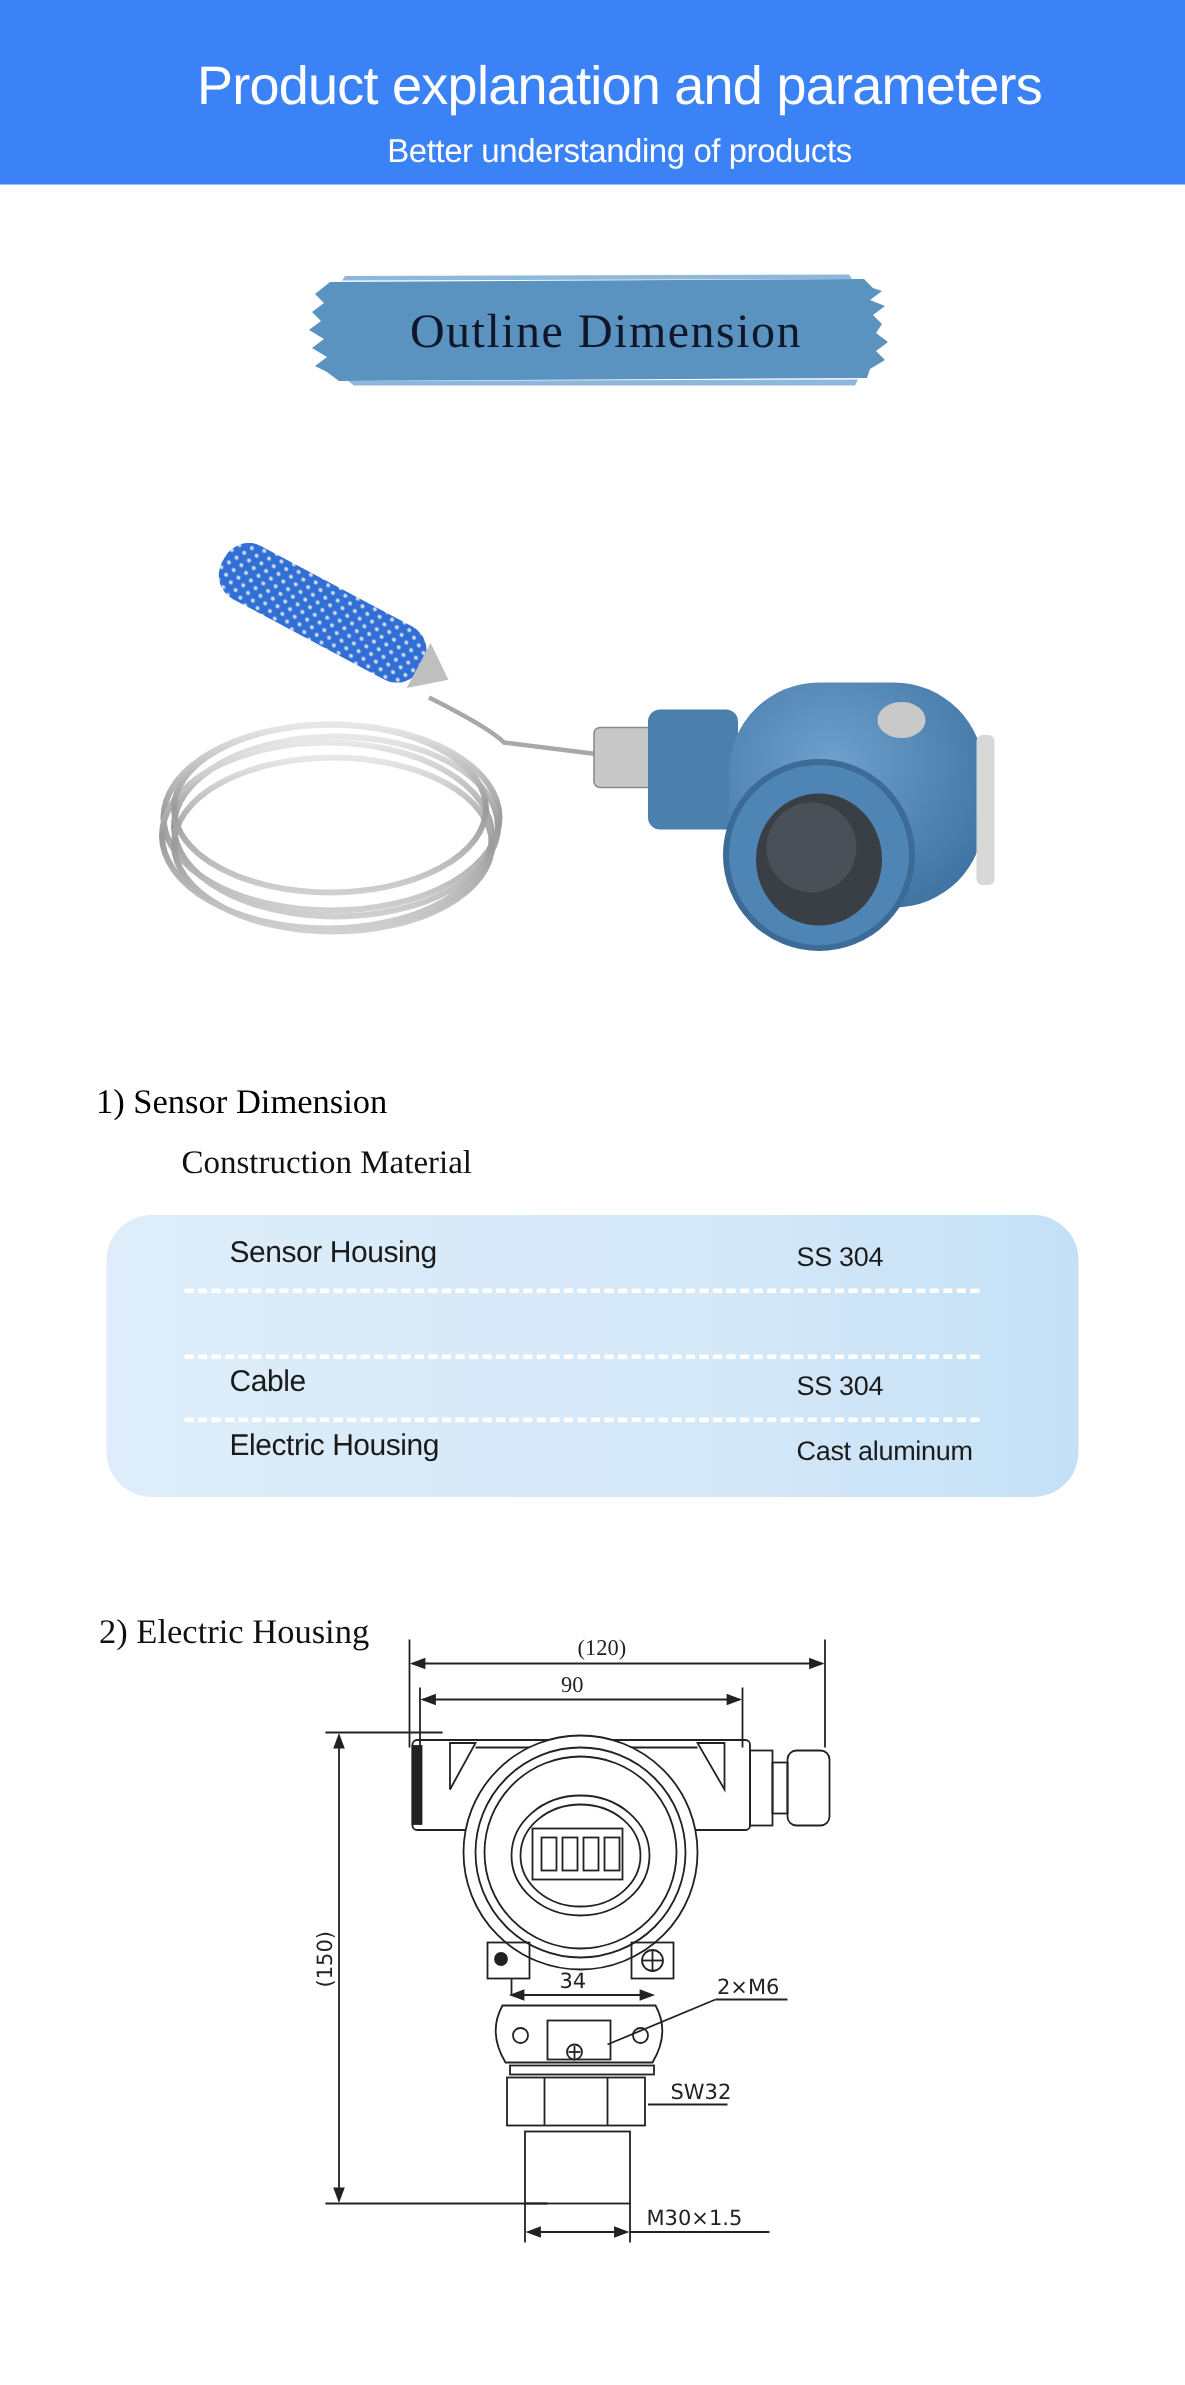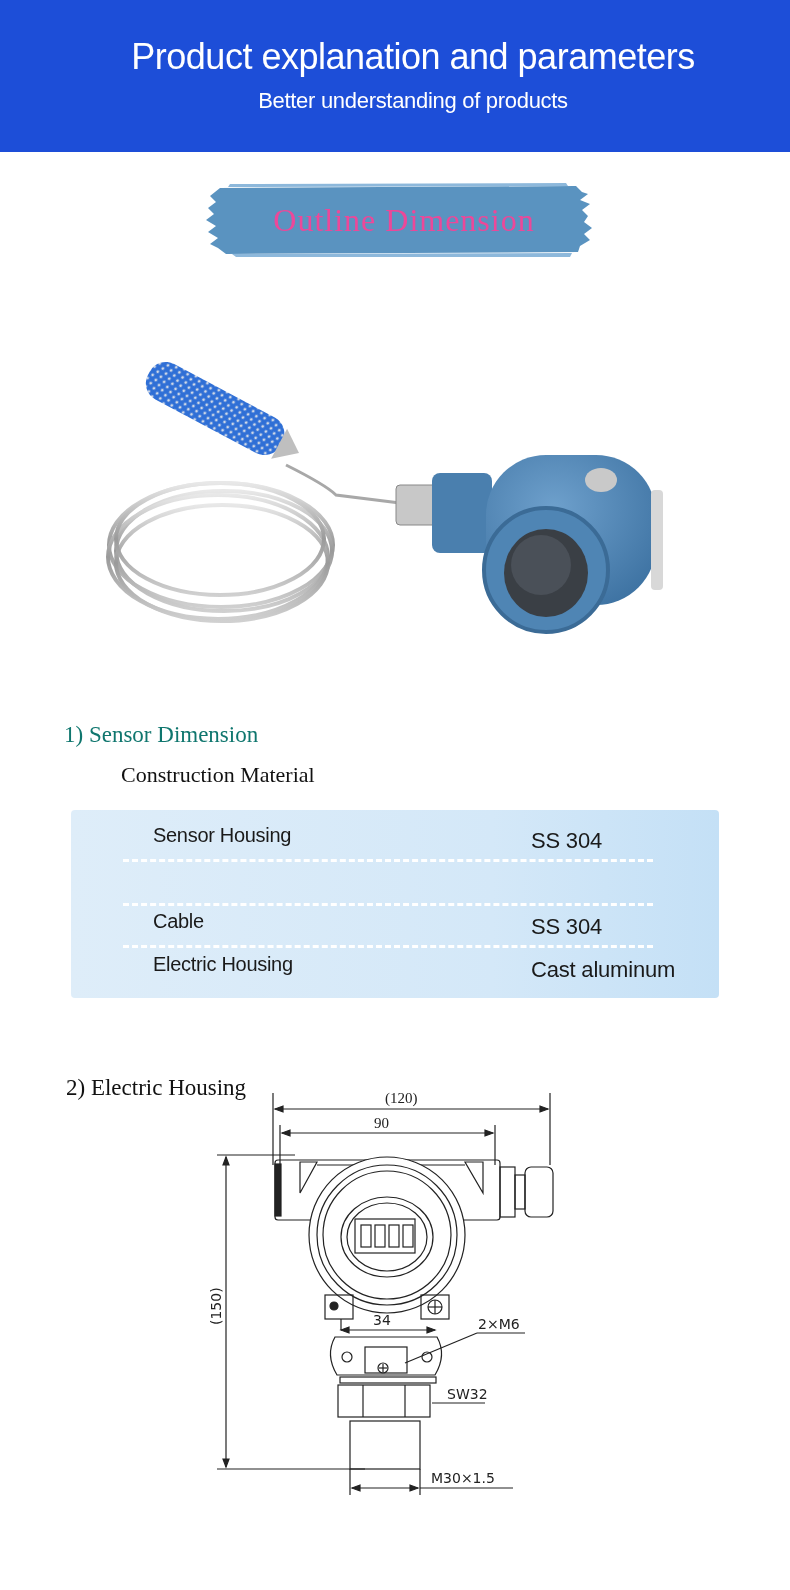--- a/index.html
+++ b/index.html
@@ -1,33 +1,33 @@
 <!DOCTYPE html>
 <html><head>
 <meta charset="utf-8">
 <style>
   html, body { margin: 0; padding: 0; background: #ffffff; }
   body { width: 790px; height: 1590px; position: relative; overflow: hidden; font-family: "Liberation Sans", sans-serif; }
-  .hero { position: absolute; left: 0; top: 0; width: 790px; height: 152px; background: #1d4ed8; }
+  .hero { position: absolute; left: 0; top: 0; width: 790px; height: 123px; background: #3b82f6; }
   .hero-title { position: absolute; left: 0; width: 100%; top: 36px; text-align: center; color: #ffffff; font-size: 36px; letter-spacing: -0.5px; font-family: "Liberation Sans", sans-serif; padding-left: 36px; box-sizing: border-box; }
   .hero-sub { position: absolute; left: 0; width: 100%; top: 88px; text-align: center; color: #ffffff; font-size: 22px; letter-spacing: -0.3px; padding-left: 36px; box-sizing: border-box; }
 
   .banner { position: absolute; left: 206px; top: 182px; width: 388px; height: 76px; }
   .banner svg { position: absolute; left: 0; top: 0; }
-  .banner-text { position: absolute; left: 0; top: 0; width: 100%; height: 76px; line-height: 76px; text-align: center; color: #ec4899; font-family: "Liberation Serif", serif; font-size: 32px; letter-spacing: 1px; padding-left: 8px; box-sizing: border-box; }
+  .banner-text { position: absolute; left: 0; top: 0; width: 100%; height: 76px; line-height: 76px; text-align: center; color: #0f172a; font-family: "Liberation Serif", serif; font-size: 32px; letter-spacing: 1px; padding-left: 8px; box-sizing: border-box; }
 
   .product { position: absolute; left: 96px; top: 355px; width: 600px; height: 330px; }
 
-  .sec1 { position: absolute; left: 64px; top: 722px; font-family: "Liberation Serif", serif; font-size: 23px; color: #0f766e; }
+  .sec1 { position: absolute; left: 64px; top: 722px; font-family: "Liberation Serif", serif; font-size: 23px; color: #000000; }
   .subhead { position: absolute; left: 121px; top: 762px; font-family: "Liberation Serif", serif; font-size: 22px; color: #111; }
 
-  .mat-panel { position: absolute; left: 71px; top: 810px; width: 648px; height: 188px; border-radius: 4px; background: linear-gradient(90deg, #deedf9 0%, #d4e8f8 65%, #c4e0f6 100%); }
+  .mat-panel { position: absolute; left: 71px; top: 810px; width: 648px; height: 188px; border-radius: 30px; background: linear-gradient(90deg, #deedf9 0%, #d4e8f8 65%, #c4e0f6 100%); }
   .mat-row { position: absolute; left: 0; width: 100%; height: 44px; }
   .mat-label { position: absolute; left: 82px; top: 0; font-size: 20px; color: #1a1a1a; letter-spacing: -0.3px; }
-  .mat-value { position: absolute; left: 460px; top: 4px; font-size: 22px; color: #1a1a1a; letter-spacing: -0.2px; }
+  .mat-value { position: absolute; left: 460px; top: 4px; font-size: 18px; color: #1a1a1a; letter-spacing: -0.2px; }
   .mat-sep { position: absolute; left: 52px; width: 530px; height: 0; border-top: 3px dashed #ffffff; }
 
   .sec2 { position: absolute; left: 66px; top: 1040px; font-family: "Liberation Serif", serif; font-size: 23px; color: #111; margin-top: 35px; }
 
   .drawing { position: absolute; left: 195px; top: 1085px; width: 380px; height: 450px; }
   .dim { font-family: "Liberation Serif", serif; font-size: 15px; fill: #222; }
   .dim2 { font-family: "DejaVu Sans", sans-serif; font-size: 14px; fill: #222; }
 </style>
 </head>
 <body>

